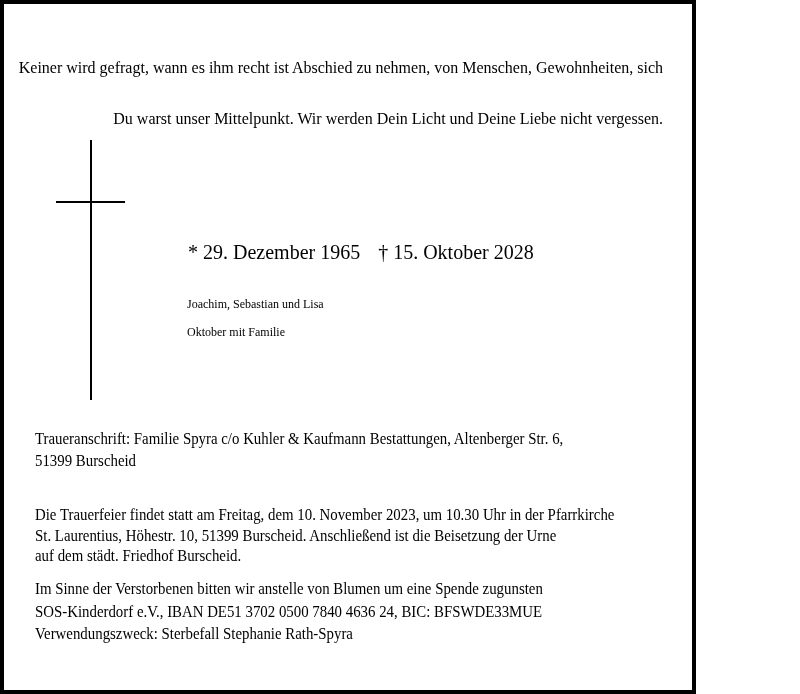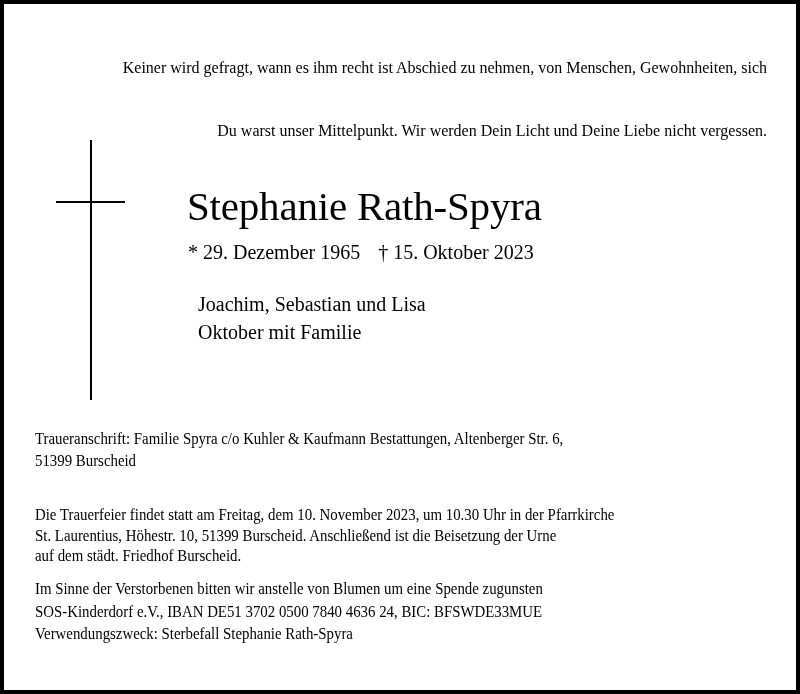--- a/index.html
+++ b/index.html
@@ -1,41 +1,41 @@
 <!DOCTYPE html>
 <html><head>
 <meta charset="utf-8">
 <style>
   html, body { margin: 0; padding: 0; background: #ffffff; }
   body { width: 800px; height: 694px; position: relative; overflow: hidden; }
   .frame {
-    position: absolute; left: 0; top: 0; width: 800px; height: 694px;
+    position: absolute; left: 0; top: 0; width: 696px; height: 694px;
     box-sizing: border-box; border: 4px solid #000000; background: #ffffff;
   }
   .serif { font-family: "Liberation Serif", "DejaVu Serif", serif; color: #000; }
   .quote {
     position: absolute; right: 29px; top: 55px; width: 760px;
     text-align: right; font-size: 16px; line-height: 18px;
   }
   .quote .line { display: block; white-space: nowrap; }
   .motto {
-    position: absolute; right: 29px; top: 118px; text-align: center;
+    position: absolute; right: 29px; top: 106px; text-align: center;
     font-size: 16px; line-height: 18px; white-space: nowrap;
   }
   .cross-v { position: absolute; left: 86px; top: 136px; width: 2px; height: 260px; background: #000; }
   .cross-h { position: absolute; left: 52px; top: 197px; width: 69px; height: 2px; background: #000; }
   .name {
     position: absolute; left: 183px; top: 178px; font-size: 41px; line-height: 48px;
     white-space: nowrap; letter-spacing: -0.2px;
   }
   .dates {
     position: absolute; left: 184px; top: 236px; font-size: 20px; line-height: 24px; white-space: nowrap;
   }
   .dates .gap { display: inline-block; width: 18px; }
-  .family { position: absolute; left: 194px; top: 286px; font-size: 20px; line-height: 28.3px; }
+  .family { position: absolute; left: 183px; top: 286px; font-size: 12px; line-height: 28.3px; }
   .family .line { display: block; white-space: nowrap; }
   .cond {
     position: absolute; left: 31px; font-size: 16.5px; line-height: 22px;
     transform: scaleX(0.9); transform-origin: left top; white-space: nowrap;
   }
   .cond .line { display: block; }
   .address { top: 424px; }
   .ceremony { top: 501px; line-height: 20.5px; }
   .donation { top: 574px; line-height: 22.5px; }
 </style>
@@ -48,24 +48,23 @@
     <span class="line">Keiner wird gefragt, wann es ihm recht ist Abschied zu nehmen, von Menschen, Gewohnheiten, sich</span>
   </div>
 
   <div class="motto serif">Du warst unser Mittelpunkt. Wir werden Dein Licht und Deine Liebe nicht vergessen.</div>
 
   <div>
     <div class="cross-v"></div>
     <div class="cross-h"></div>
   </div>
 
-  <div class="name serif">Stephanie Rath-Spyra</div>
 
   <div class="dates serif">
-    <span>* 29. Dezember 1965</span><span class="gap"></span><span>† 15. Oktober 2023</span>
+    <span>* 29. Dezember 1965</span><span class="gap"></span><span>† 15. Oktober 2028</span>
   </div>
 
   <div class="family serif">
     <span class="line">Joachim, Sebastian und Lisa</span>
     <span class="line">Oktober mit Familie</span>
   </div>
 
   <div class="cond address serif">
     <span class="line">Traueranschrift: Familie Spyra c/o Kuhler &amp; Kaufmann Bestattungen, Altenberger Str. 6,</span>
     <span class="line">51399 Burscheid</span>

